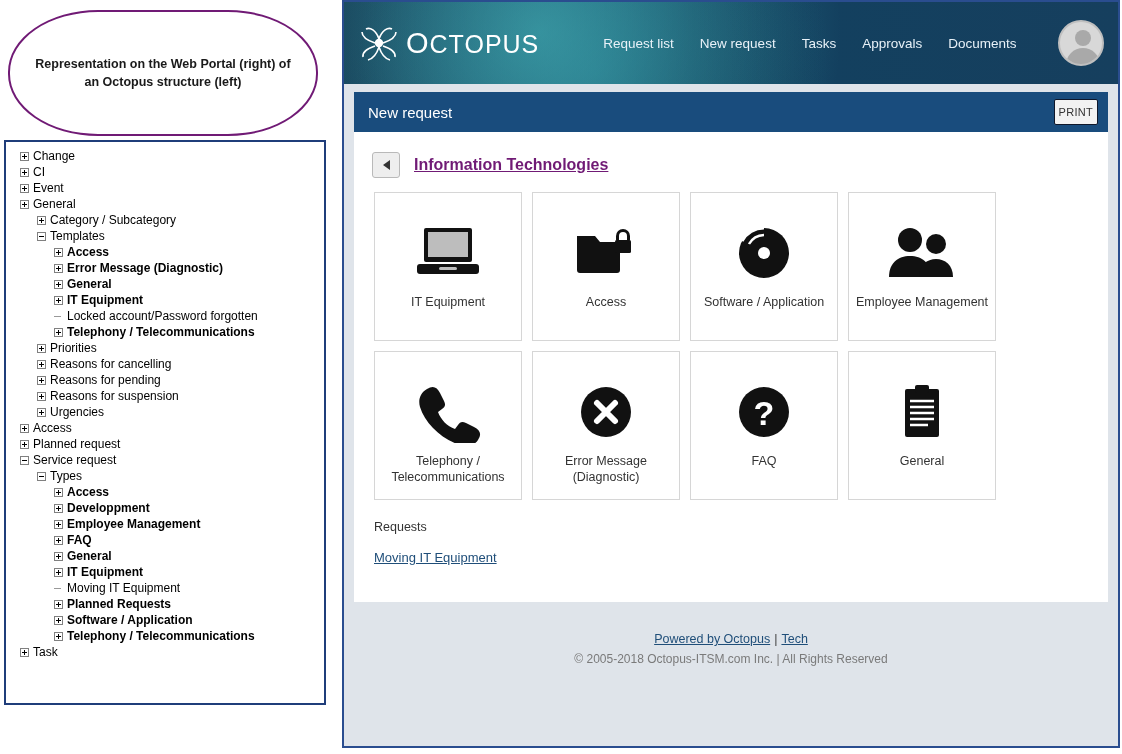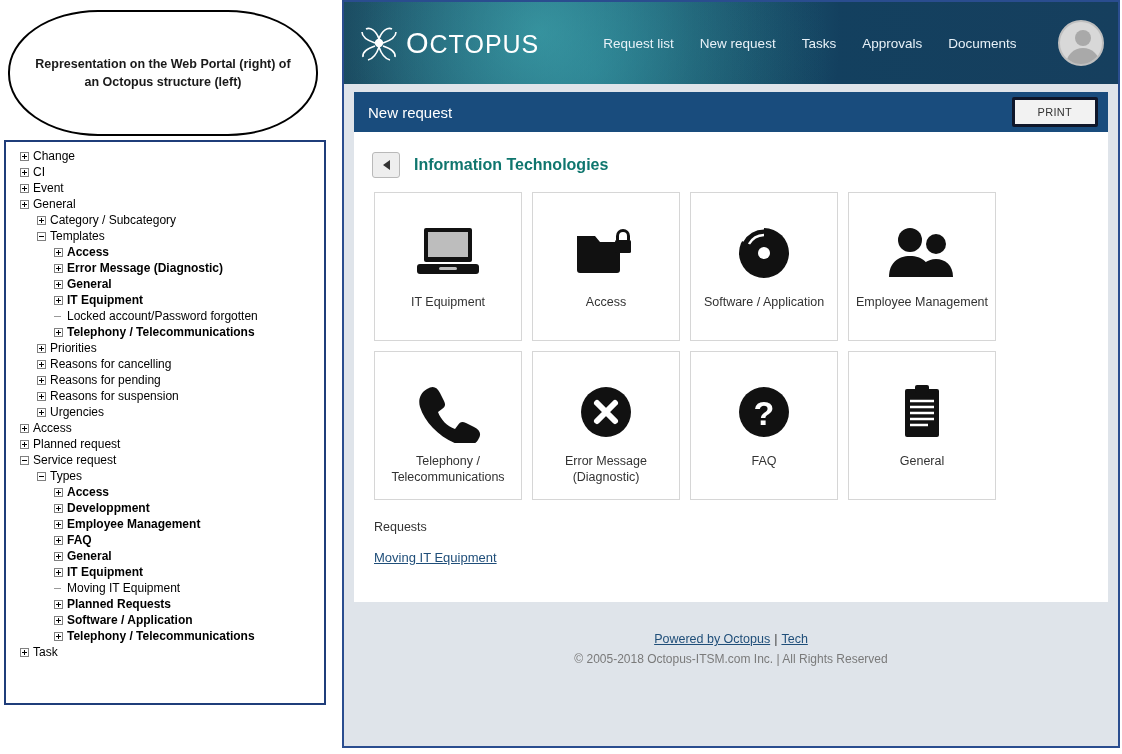--- a/index.html
+++ b/index.html
@@ -7,21 +7,21 @@
     margin: 0; padding: 0;
     width: 1122px; height: 754px;
     background: #ffffff;
     font-family: "Liberation Sans", sans-serif;
   }
   #root { position: relative; width: 1122px; height: 754px; overflow: hidden; }
 
   
   #callout {
     position: absolute; left: 8px; top: 10px; width: 310px; height: 126px;
-    border: 2px solid #000000;
+    border: 2px solid #701a75;
     border-radius: 90px/62px;
     background: #ffffff;
     display: flex; align-items: center; justify-content: center;
     text-align: center;
     padding: 0 22px;
   }
   #callout .txt { font-size: 12.5px; font-weight: bold; color: #1a1a1a; line-height: 1.45; }
 
   
   #tree-panel {
@@ -76,34 +76,34 @@
   }
   #avatar .head { position: absolute; left: 15px; top: 8px; width: 16px; height: 16px; border-radius: 50%; background: #a9a9a9; }
   #avatar .body { position: absolute; left: 6px; top: 26px; width: 34px; height: 22px; border-radius: 17px 17px 0 0; background: #a9a9a9; }
 
   #subbar {
     margin: 8px 10px 0 10px; height: 40px; background: #194c7d; color: #fff;
     display: flex; align-items: center; justify-content: space-between; padding: 0 10px 0 14px;
   }
   #subbar .title { font-size: 15px; }
   #print-btn {
-    background: #f2f2f2; color: #333; border: 3px solid #0f172a; border-radius: 2px;
-    font-size: 11px; padding: 6px 23px; cursor: pointer; letter-spacing: .3px;
+    background: #f2f2f2; color: #333; border: 1px solid #0f172a; border-radius: 2px;
+    font-size: 11px; padding: 6px 4px; cursor: pointer; letter-spacing: .3px;
   }
 
   #content {
     margin: 0 10px; background: #ffffff; min-height: 470px; padding: 16px 14px 10px 14px;
   }
   #cat-head { display: flex; align-items: center; gap: 14px; margin: 4px 0 14px 4px; }
   #back-btn {
     width: 28px; height: 26px; background: #eee; border: 1px solid #b9b9b9; border-radius: 3px;
     display: flex; align-items: center; justify-content: center; cursor: pointer;
   }
   #back-btn .tri { width: 0; height: 0; border-top: 5px solid transparent; border-bottom: 5px solid transparent; border-right: 7px solid #333; }
-  #cat-title { font-size: 16px; font-weight: bold; color: #0f766e; }
+  #cat-title { font-size: 16px; font-weight: bold; color: #701a75; text-decoration: underline; }
 
   .tile-grid { display: grid; grid-template-columns: repeat(4, 148px); gap: 10px; margin-left: 6px; }
   .tile {
     height: 149px; border: 1px solid #d6d6d6; background: #fff;
     display: flex; flex-direction: column; align-items: center; justify-content: flex-start;
     padding-top: 20px; cursor: pointer;
   }
   .tile .glyph { height: 80px; display: flex; align-items: center; justify-content: center; }
   .tile .tlabel { font-size: 12.5px; color: #333; text-align: center; line-height: 1.25; padding: 0 6px; margin-top: 2px; }
 

